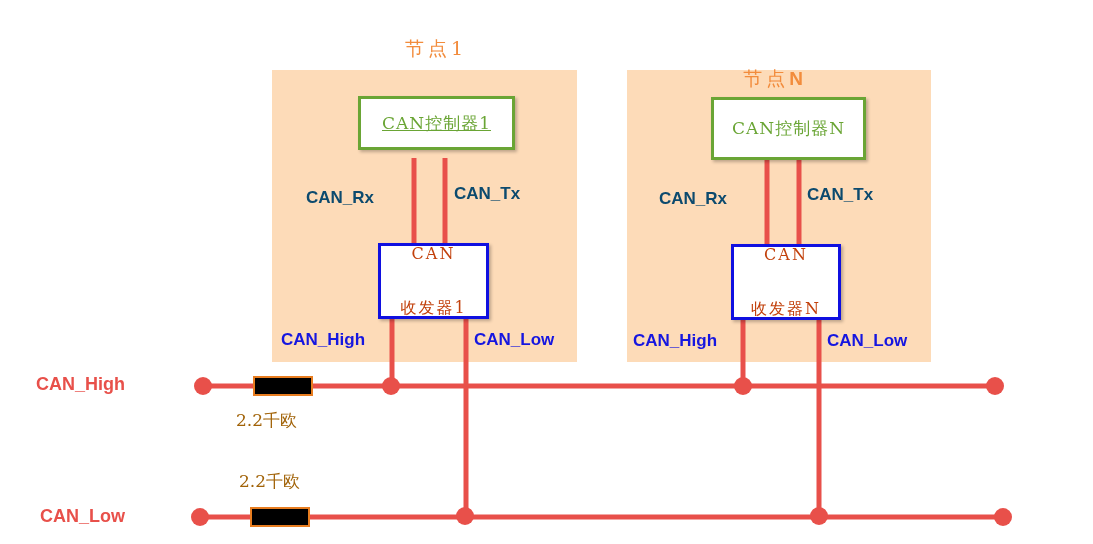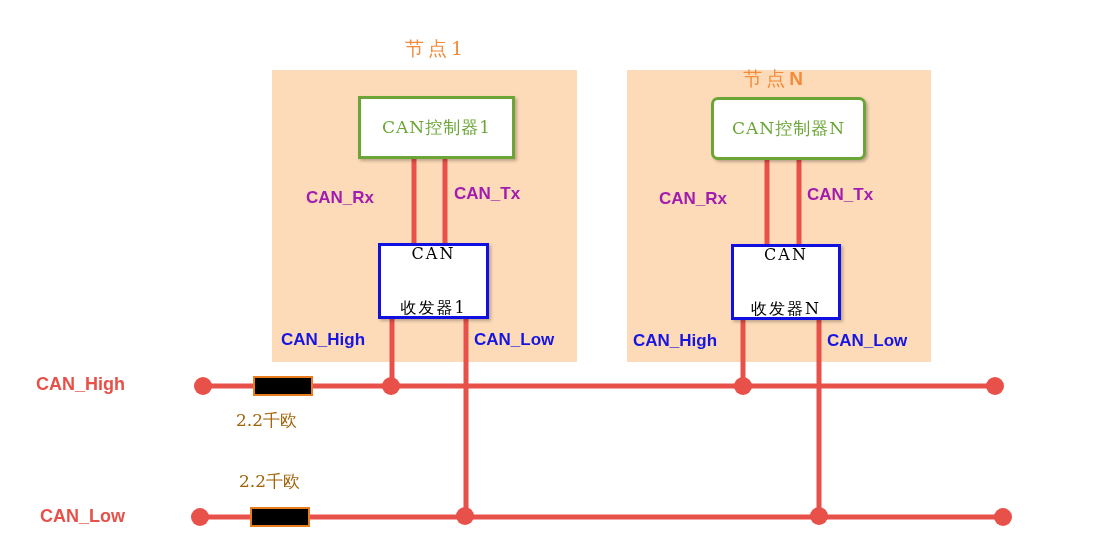--- a/index.html
+++ b/index.html
@@ -1,22 +1,22 @@
 <!DOCTYPE html>
 <html><head>
 <meta charset="utf-8">
 <style>
   html, body { margin:0; padding:0; background:#ffffff; }
   body { width:1093px; height:544px; position:relative; overflow:hidden; font-family:"DejaVu Sans", sans-serif; }
   .node-bg { position:absolute; background:#fddbb8; }
   .node-title { position:absolute; color:#f28c3c; font-family:"DejaVu Serif", serif; font-size:19px; letter-spacing:4px; text-align:center; }
   .node-title b { font-family:"Liberation Sans", sans-serif; font-weight:bold; }
   .ctrl { position:absolute; background:#fff; border:3px solid #6aa535; box-sizing:border-box; color:#6aa535; font-family:"DejaVu Serif", serif; font-size:17px; display:flex; align-items:center; justify-content:center; letter-spacing:1px; box-shadow:2px 2px 3px rgba(0,0,0,0.25); }
-  .xcvr { position:absolute; background:#fff; border:3px solid #1010e0; box-sizing:border-box; color:#000000; font-family:"DejaVu Serif", serif; font-size:16px; display:flex; flex-direction:column; align-items:center; justify-content:center; line-height:24px; letter-spacing:2px; box-shadow:2px 2px 3px rgba(0,0,0,0.25);gap:30px; }
-  .sig-green { position:absolute; color:#a21caf; font-family:"Liberation Sans", sans-serif; font-weight:bold; font-size:17px; }
+  .xcvr { position:absolute; background:#fff; border:3px solid #1010e0; box-sizing:border-box; color:#c2410c; font-family:"DejaVu Serif", serif; font-size:16px; display:flex; flex-direction:column; align-items:center; justify-content:center; line-height:24px; letter-spacing:2px; box-shadow:2px 2px 3px rgba(0,0,0,0.25);gap:30px; }
+  .sig-green { position:absolute; color:#0c4a6e; font-family:"Liberation Sans", sans-serif; font-weight:bold; font-size:17px; }
   .sig-blue { position:absolute; color:#1616e0; font-family:"Liberation Sans", sans-serif; font-weight:bold; font-size:17px; }
   .bus-label { position:absolute; color:#e8504a; font-family:"Liberation Sans", sans-serif; font-weight:bold; font-size:18px; }
   .res-label { position:absolute; color:#a16207; font-family:"DejaVu Serif", serif; font-size:17px; }
   svg.wires { position:absolute; left:0; top:0; }
 </style>
 </head>
 <body>
 
 <div class="node-bg" style="left:272px; top:70px; width:305px; height:292px;"></div>
 <div class="node-bg" style="left:627px; top:70px; width:304px; height:292px;"></div>
@@ -51,24 +51,24 @@
     <circle cx="995" cy="386" r="9"></circle>
     <circle cx="200" cy="517" r="9"></circle>
     <circle cx="465" cy="516" r="9"></circle>
     <circle cx="819" cy="516" r="9"></circle>
     <circle cx="1003" cy="517" r="9"></circle>
   </g>
   <rect x="254" y="377" width="58" height="18" fill="#000" stroke="#e87d20" stroke-width="2"></rect>
   <rect x="251" y="508" width="58" height="18" fill="#000" stroke="#e87d20" stroke-width="2"></rect>
 </svg>
 
-<div class="ctrl" style="left:358px; top:96px; width:157px; height:63px;">
+<div class="ctrl" style="left:358px; top:96px; width:157px; height:54px;text-decoration:underline;">
   <span>CAN控制器1</span>
 </div>
-<div class="ctrl" style="left:711px; top:97px; width:155px; height:63px;border-radius:7px;">
+<div class="ctrl" style="left:711px; top:97px; width:155px; height:63px;">
   <span>CAN控制器N</span>
 </div>
 
 <div class="xcvr" style="left:378px; top:243px; width:111px; height:76px;">
   <span>CAN</span>
   <span>收发器1</span>
 </div>
 <div class="xcvr" style="left:731px; top:244px; width:110px; height:76px;">
   <span>CAN</span>
   <span>收发器N</span>

